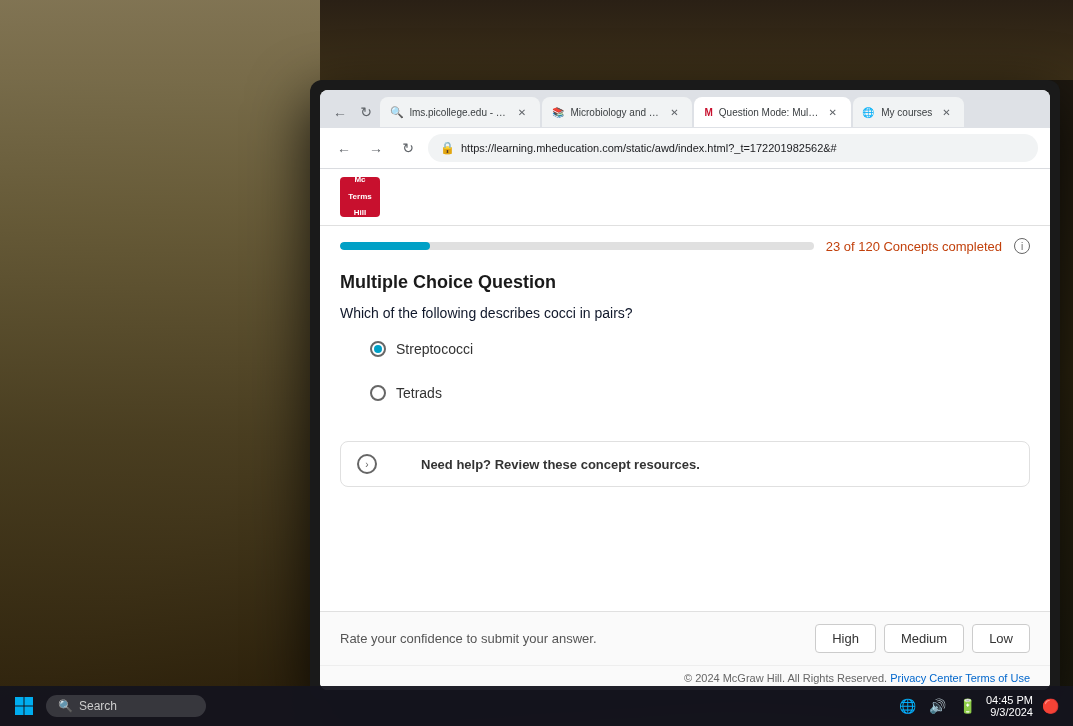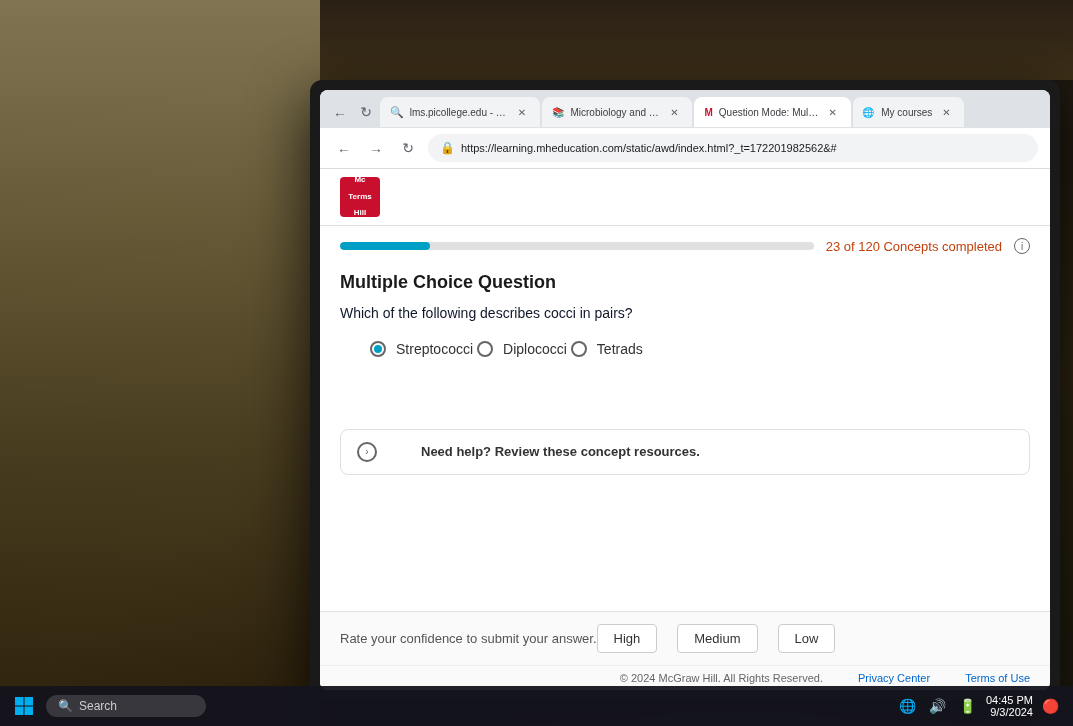--- a/index.html
+++ b/index.html
@@ -215,22 +215,22 @@
     }
 
     .question-text {
       font-size: 14px;
       color: #0f172a;
       margin-bottom: 20px;
     }
 
     .answer-options {
       display: flex;
-      flex-direction: row;
-      gap: 4px;
+      flex-direction: column;
+      gap: 28px;
       margin-left: 30px;
     }
 
     .answer-option {
       display: flex;
       align-items: center;
       gap: 10px;
       cursor: pointer;
     }
 
@@ -280,32 +280,32 @@
       color: #333;
       padding-left: 36px;
     }
 
     
     .confidence-footer {
       border-top: 1px solid #e0e0e0;
       padding: 12px 20px;
       display: flex;
       align-items: center;
-      justify-content: flex-start;
+      justify-content: space-between;
       background: #fafafa;
     }
 
     .confidence-label {
       font-size: 13px;
       color: #555;
     }
 
     .confidence-buttons {
       display: flex;
-      gap: 20px;
+      gap: 8px;
     }
 
     .conf-btn {
       padding: 6px 16px;
       border: 1px solid #ccc;
       border-radius: 4px;
       background: white;
       font-size: 13px;
       cursor: pointer;
       color: #333;
@@ -318,21 +318,20 @@
       font-size: 11px;
       color: #666;
       background: #fafafa;
       border-top: 1px solid #eee;
     }
 
     .copyright-link {
       color: #0066cc;
       text-decoration: none;
       cursor: pointer;
-      margin-left: 32px;
     }
 
     
     .taskbar {
       position: absolute;
       bottom: 0;
       left: 0;
       right: 0;
       height: 40px;
       background: rgba(20, 20, 30, 0.95);
@@ -487,24 +486,20 @@
 
         <div class="answer-options">
 
           <div class="answer-option">
             <div class="radio-btn">
               <div class="radio-inner"></div>
             </div>
             <span class="option-text">Streptococci</span>
           </div>
 
-          <div class="answer-option">
-            <div class="radio-btn"></div>
-            <span class="option-text">Diplococci</span>
-          </div>
 
           <div class="answer-option">
             <div class="radio-btn"></div>
             <span class="option-text">Tetrads</span>
           </div>
 
         </div>
       </div>
 
       <div class="help-section">

